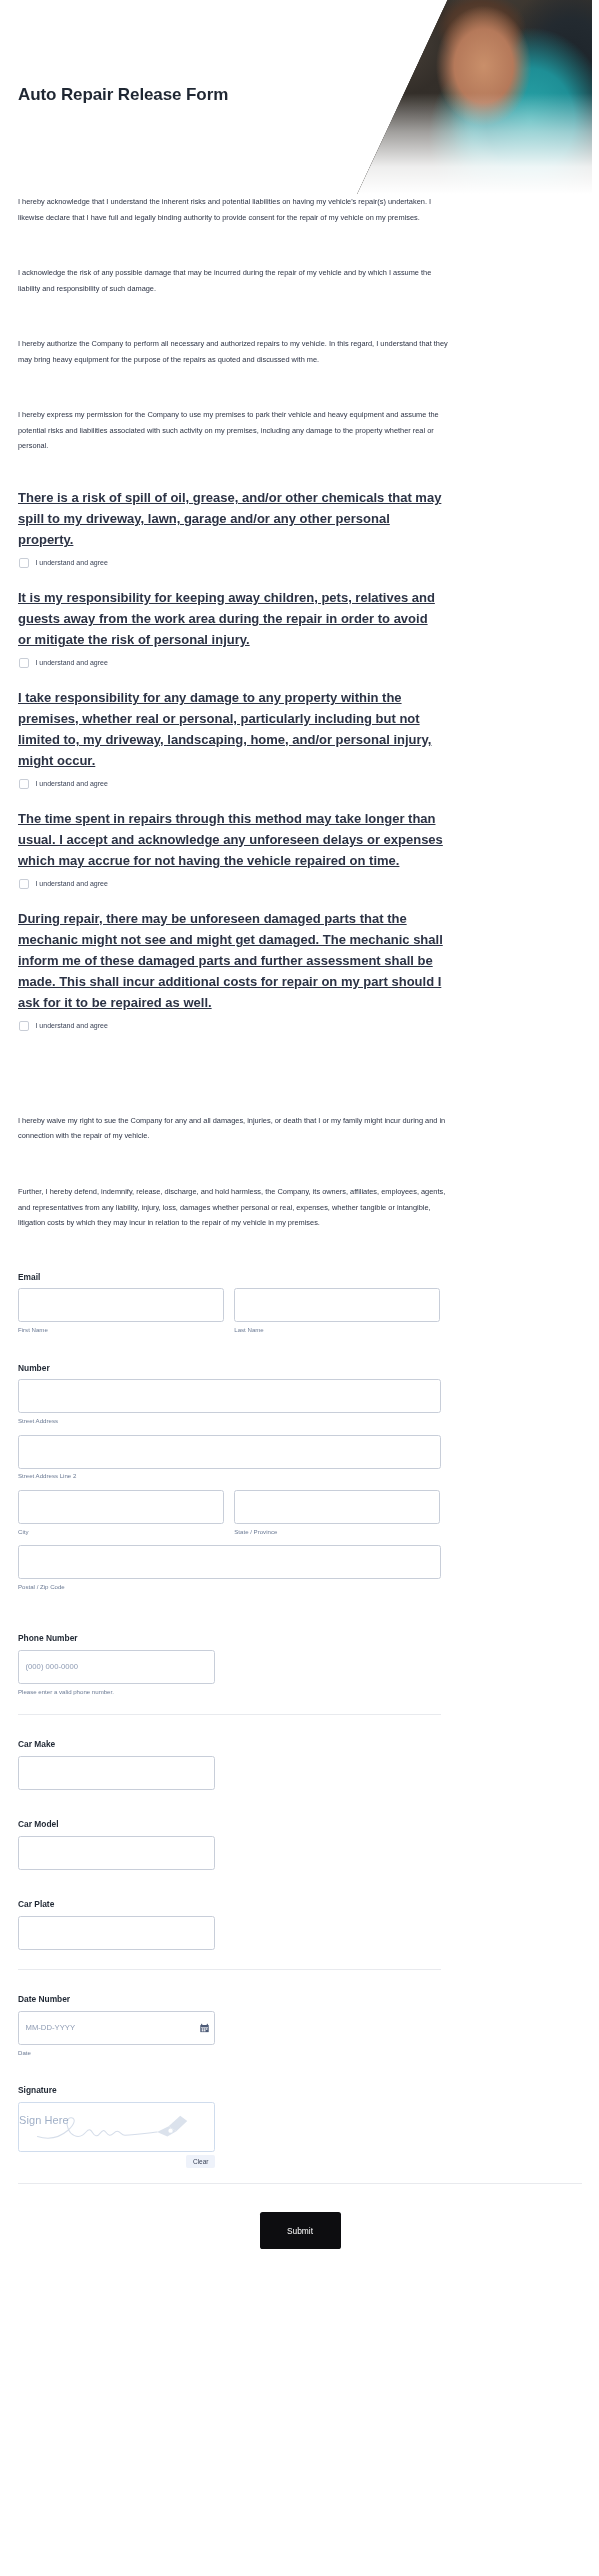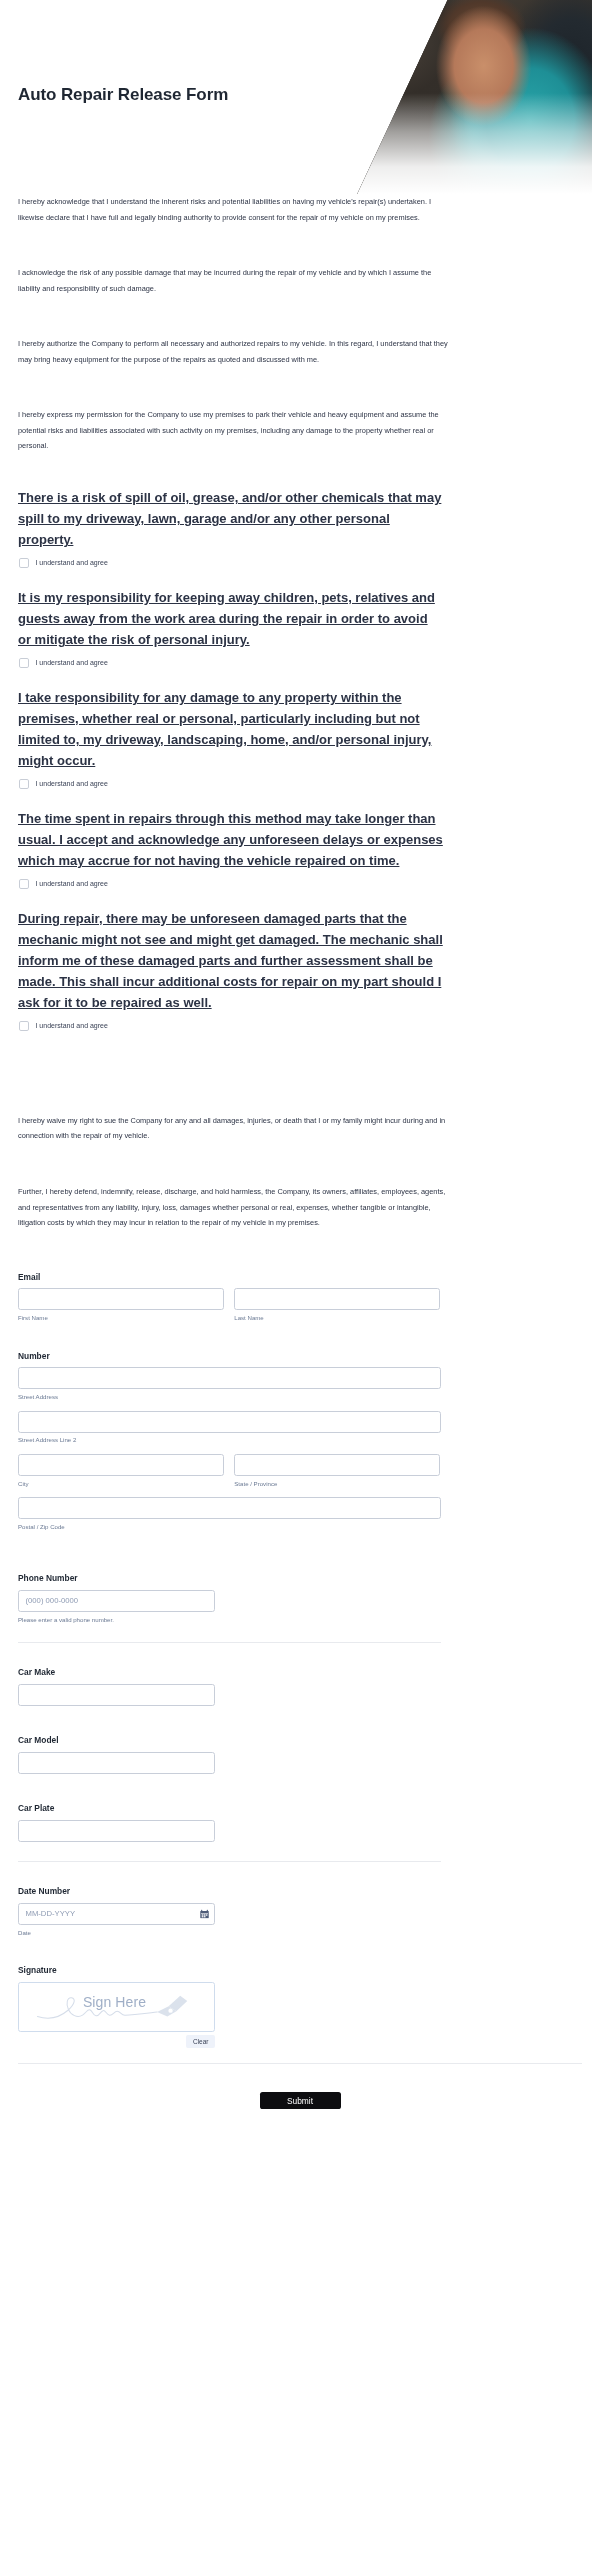--- a/index.html
+++ b/index.html
@@ -119,21 +119,21 @@
     margin: 0 0 6.5px 0;
     display: block;
   }
   .input-row { display: flex; gap: 10.3px; }
   .input-col { display: flex; flex-direction: column; }
   .input-col.half { width: 206px; }
   .input-col.full { width: 423px; }
   .input-col.small { width: 197px; }
 
   .text-input {
-    height: 22px;
+    height: 34px;
     border: 0.6px solid #c8ced9;
     border-radius: 2.6px;
     background: #fff;
     width: 100%;
     font-family: "Liberation Sans", sans-serif;
     font-size: 7.7px;
     color: #2c3345;
     padding: 0 6.5px;
     outline: none;
   }
@@ -170,22 +170,22 @@
     border: 0.6px solid #cfdced;
     border-radius: 2.6px;
     background: #fff;
     position: relative;
     overflow: hidden;
   }
   .sig-hint {
     position: absolute;
     left: 0; right: 4px;
     top: 11.6px;
-    text-align: center;
-    font-size: 14px;
+    text-align: left;
+    font-size: 11px;
     color: #8fa1bd;
     opacity: 0.85;
     letter-spacing: 0.1px;
   }
   .sig-svg {
     position: absolute;
     left: 11.6px;
     top: 9px;
     width: 175px;
     height: 36px;
@@ -216,21 +216,21 @@
     justify-content: center;
   }
   .submit-btn {
     background: #0d0d10;
     color: #ffffff;
     border: none;
     border-radius: 2.6px;
     font-family: "Liberation Sans", sans-serif;
     font-size: 8.4px;
     width: 81px;
-    height: 17px;
+    height: 37px;
     cursor: pointer;
   }
 </style>
 </head>
 <body>
 
 <div class="form-header">
   <div class="header-art">
     <div class="header-art-inner"></div>
     <div class="header-art-fade"></div>

